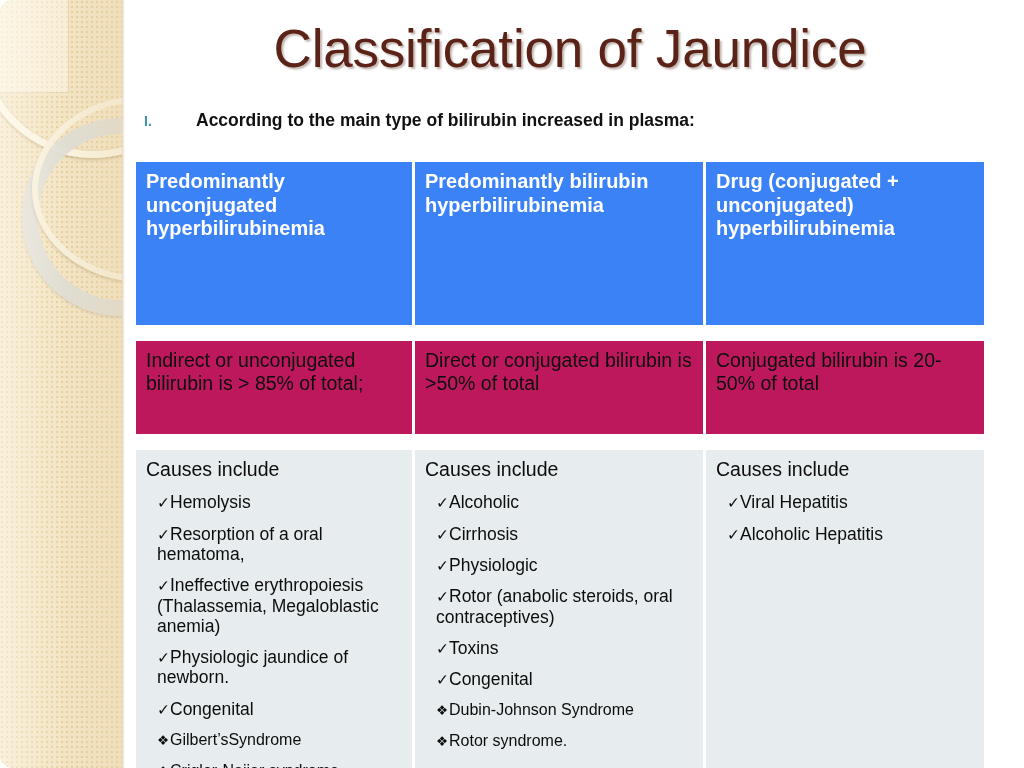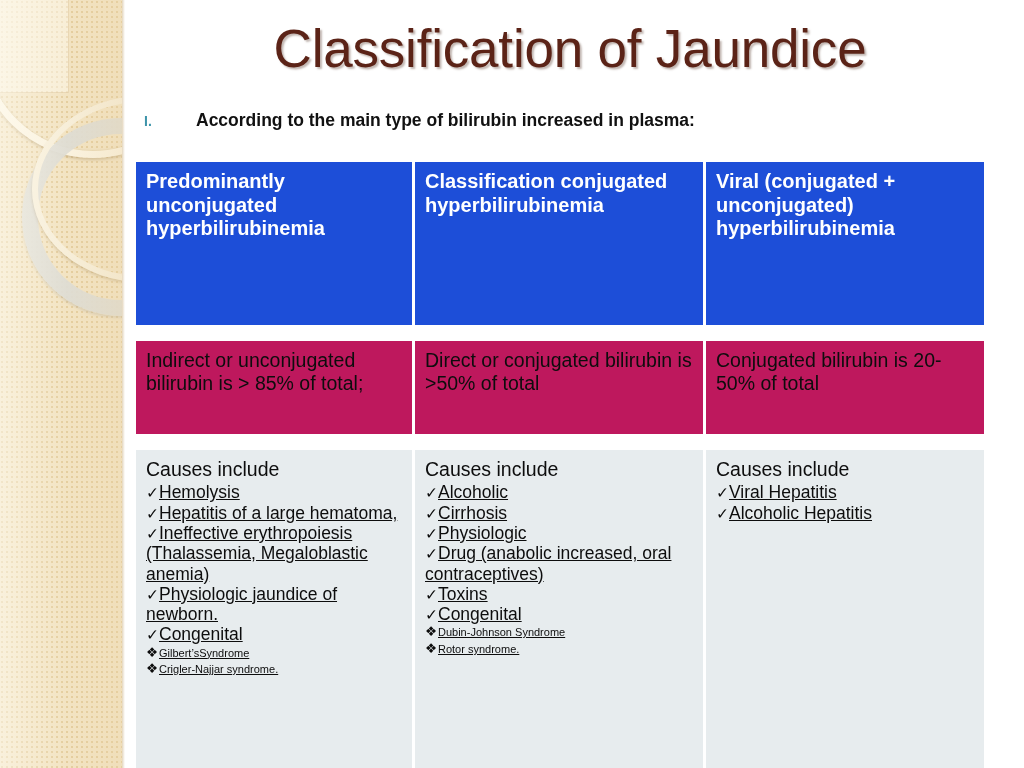--- a/index.html
+++ b/index.html
@@ -15,20 +15,21 @@
     position: relative;
   }
 
   
   #slide {
     position: absolute;
     left: 0; top: 0;
     width: 1024px; height: 768px;
     background: #ffffff;
     overflow: hidden;
+    border-radius: 13px;
   }
 
   #sidebar {
     position: absolute;
     left: 0; top: 0;
     width: 122px;
     height: 768px;
     background-color: #f2e3c2;
     background-image:
       radial-gradient(circle at 2px 2px, rgba(226,201,152,0.95) 1.1px, rgba(0,0,0,0) 1.3px);
@@ -149,21 +150,21 @@
   #table col.c3 { width: 278px; }
 
   #table th, #table td {
     vertical-align: top;
     padding: 8px 9px 8px 10px;
     box-sizing: border-box;
   }
 
   
   .hdr-row th {
-    background: #1d4ed8;
+    background: #3b82f6;
     color: #ffffff;
     font-size: 20px;
     font-weight: bold;
     line-height: 1.18;
     text-align: left;
     height: 163px;
     border-right: 3px solid #ffffff;
     padding-top: 10px;
   }
   .hdr-row th:last-child { border-right: none; }
@@ -205,33 +206,32 @@
     margin-bottom: 1px;
   }
   ul.bullets {
     list-style: none;
     margin: 0;
     padding: 0;
   }
   ul.bullets li {
     font-size: 17.5px;
     line-height: 1.16;
-    margin: 0;
+    margin: 11px;
     padding: 0;
     text-indent: 0;
-    text-decoration: underline;
   }
   ul.bullets li.check::before {
     content: "\2713";
     display: inline-block;
     width: 13px;
     font-size: 15.5px;
   }
   ul.bullets li.diamond {
-    font-size: 11px;
+    font-size: 16px;
     line-height: 1.22;
   }
   ul.bullets li.diamond::before {
     content: "\2756";
     display: inline-block;
     width: 13px;
     font-size: 13.5px;
   }
 </style>
 </head>
@@ -259,22 +259,22 @@
 
   <table id="table">
     <colgroup>
       <col class="c1">
         <col class="c2">
         <col class="c3">
     </colgroup>
     <thead>
       <tr class="hdr-row">
         <th>Predominantly unconjugated hyperbilirubinemia</th>
-        <th>Classification conjugated hyperbilirubinemia</th>
-        <th>Viral (conjugated + unconjugated) hyperbilirubinemia</th>
+        <th>Predominantly bilirubin hyperbilirubinemia</th>
+        <th>Drug (conjugated + unconjugated) hyperbilirubinemia</th>
       </tr>
     </thead>
     <tbody>
       <tr class="spacer-row">
         <td></td>
         <td></td>
         <td></td>
       </tr>
       <tr class="r2">
         <td>Indirect or unconjugated bilirubin is &gt; 85% of total;</td>
@@ -284,35 +284,35 @@
       <tr class="spacer-row">
         <td></td>
         <td></td>
         <td></td>
       </tr>
       <tr class="r3">
         <td>
           <div class="cell-title">Causes include</div>
           <ul class="bullets">
               <li class="check">Hemolysis</li>
-              <li class="check">Hepatitis of a large hematoma,</li>
+              <li class="check">Resorption of a oral hematoma,</li>
               <li class="check">Ineffective erythropoiesis (Thalassemia,  Megaloblastic anemia)</li>
               <li class="check">Physiologic jaundice of newborn.</li>
               <li class="check">Congenital</li>
               <li class="diamond">Gilbert’sSyndrome</li>
               <li class="diamond">Crigler-Najjar syndrome.</li>
             </ul>
         </td>
         <td>
           <div class="cell-title">Causes include</div>
           <ul class="bullets">
               <li class="check">Alcoholic</li>
               <li class="check">Cirrhosis</li>
               <li class="check">Physiologic</li>
-              <li class="check">Drug (anabolic increased, oral contraceptives)</li>
+              <li class="check">Rotor (anabolic steroids, oral contraceptives)</li>
               <li class="check">Toxins</li>
               <li class="check">Congenital</li>
               <li class="diamond">Dubin-Johnson Syndrome</li>
               <li class="diamond">Rotor syndrome.</li>
             </ul>
         </td>
         <td>
           <div class="cell-title">Causes include</div>
           <ul class="bullets">
               <li class="check">Viral Hepatitis</li>

